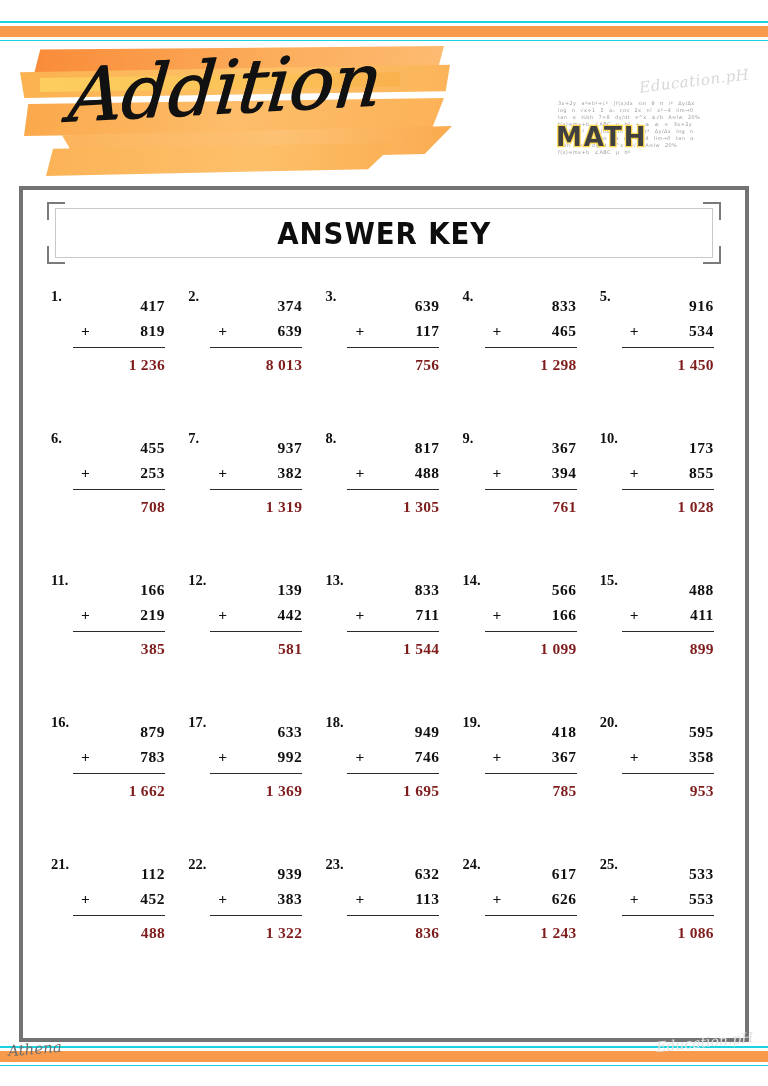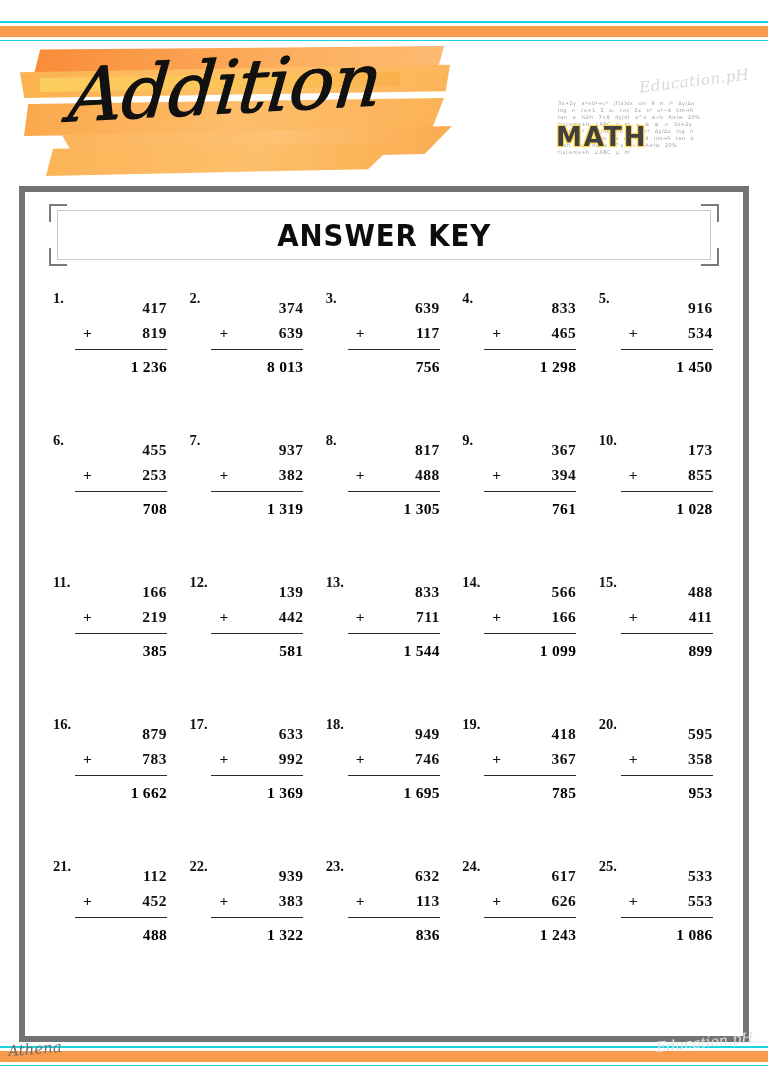--- a/index.html
+++ b/index.html
@@ -180,21 +180,21 @@
     white-space: nowrap;
   }
 
   
   .sheet {
     position: absolute;
     left: 19px;
     top: 186px;
     width: 730px;
     height: 856px;
-    border: 6px solid #737373;
+    border: 4px solid #737373;
     box-sizing: border-box;
     background: #ffffff;
   }
 
   .key-box {
     position: relative;
     margin: 12px 24px 0 24px;
     height: 62px;
   }
   .key-inner {
@@ -273,21 +273,21 @@
   .rule {
     border-bottom: 1.5px solid #2b2b2b;
     width: 92px;
     margin-left: -6px;
   }
   .sum {
     display: flex;
     justify-content: flex-end;
     height: 25px;
     align-items: center;
-    color: #000000;
+    color: #7f1d1d;
     font-weight: bold;
     font-size: 15.5px;
     letter-spacing: .3px;
     padding-top: 4px;
   }
 </style>
 </head>
 <body>
 
 <div class="stripe-band stripe-top">

